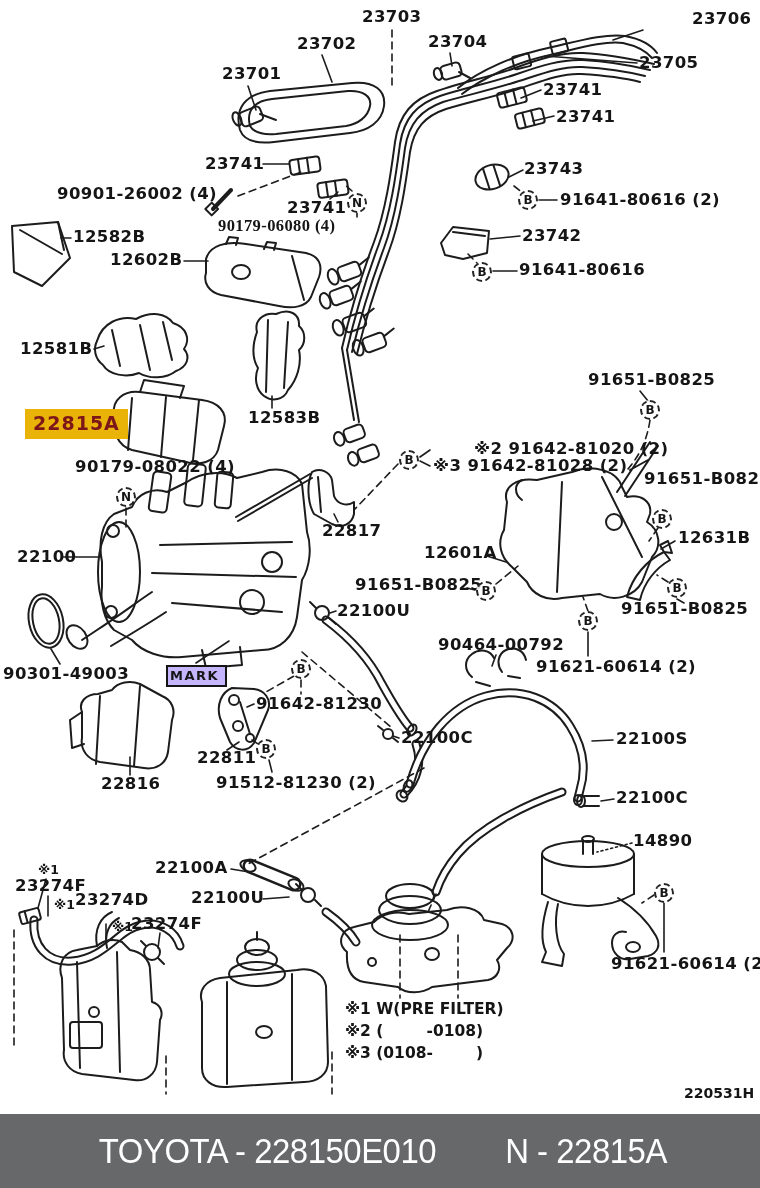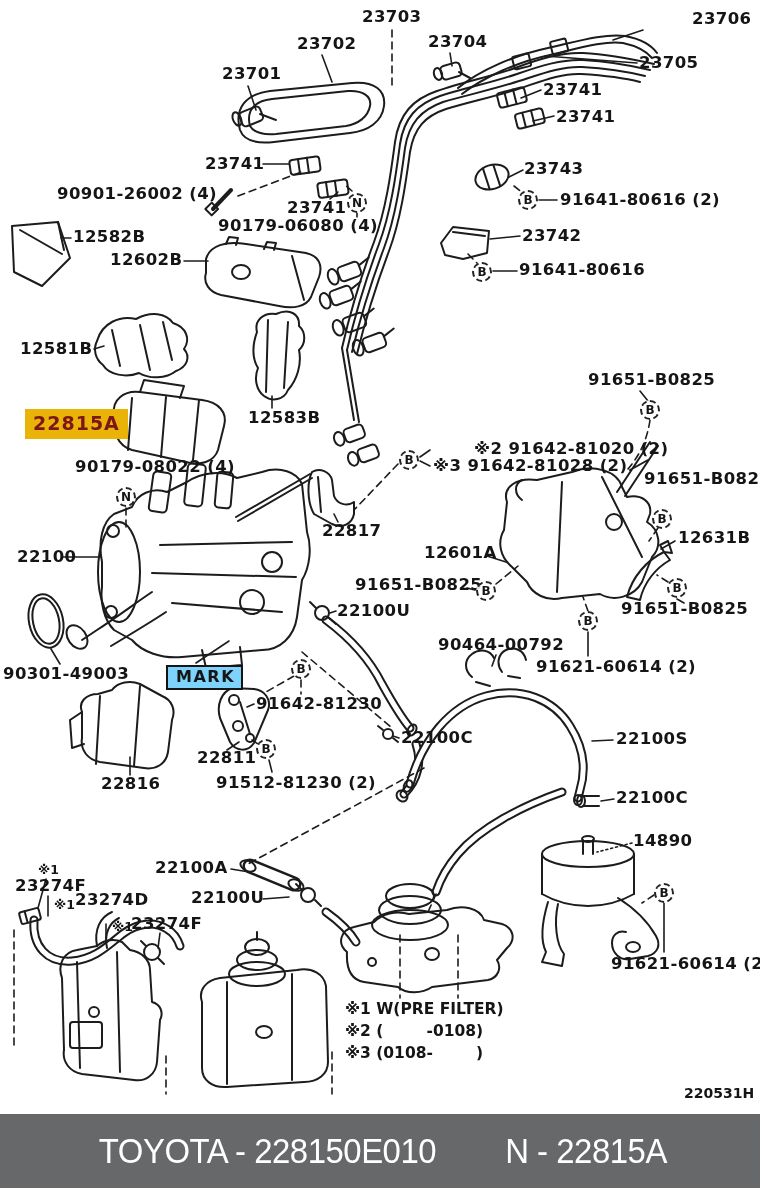--- a/index.html
+++ b/index.html
@@ -4,21 +4,21 @@
 <style>
   html,body{margin:0;padding:0;background:#fff;}
   #page{position:relative;width:760px;height:1188px;background:#fff;overflow:hidden;
         font-family:"DejaVu Sans",sans-serif;}
   #art{position:absolute;left:0;top:0;}
   #labels{position:absolute;left:0;top:0;width:760px;height:1112px;}
   .lbl{position:absolute;font:700 16.5px "DejaVu Sans",sans-serif;letter-spacing:.4px;
        color:#151515;white-space:pre;line-height:1;cursor:pointer;}
   .lbl.sm{font-size:12.5px;letter-spacing:0;}
   .lbl.hl{background:#F18A8A;color:#7D1619;padding:5px 8px 6px 8px;font-size:19px;letter-spacing:1px;}
-  .lbl.boxed{border:2px solid #151515;padding:2px 6px 3px 8px;font-size:16px;letter-spacing:1.5px;background:#7dd3fc;}
+  .lbl.boxed{border:2px solid #151515;padding:2px 6px 3px 2px;font-size:13px;letter-spacing:1.5px;background:#c4b5fd;}
   .callout{position:absolute;width:20px;height:20px;border:2px dashed #242424;border-radius:50%;
        font:700 12px "DejaVu Sans",sans-serif;color:#151515;display:flex;align-items:center;
        justify-content:center;background:rgba(255,255,255,.85);box-sizing:border-box;}
   .note{position:absolute;font:700 15.5px "DejaVu Sans",sans-serif;color:#151515;white-space:pre;line-height:1;}
   #drawcode{position:absolute;font:700 14px "DejaVu Sans",sans-serif;color:#151515;}
   #footer{position:absolute;left:0;top:1114px;width:760px;height:74px;display:flex;
        align-items:center;justify-content:center;gap:54px;}
   #footer .ft{font:400 35px "Liberation Sans",sans-serif;letter-spacing:-.5px;transform:scaleX(.94);}
 </style>
 </head>
@@ -331,21 +331,21 @@
       <div class="lbl" style="left: 646px; top: 11px; margin-left: 46px;">23706</div>
       <div class="lbl" style="left: 639px; top: 55px;">23705</div>
       <div class="lbl" style="left: 222px; top: 66px;">23701</div>
       <div class="lbl" style="left: 543px; top: 82px;">23741</div>
       <div class="lbl" style="left: 556px; top: 109px;">23741</div>
       <div class="lbl" style="left: 205px; top: 156px;">23741</div>
       <div class="lbl" style="left: 57px; top: 186px;">90901-26002 (4)</div>
       <div class="lbl" style="left: 524px; top: 161px;">23743</div>
       <div class="lbl" style="left: 560px; top: 192px;">91641-80616 (2)</div>
       <div class="lbl" style="left: 287px; top: 200px;">23741</div>
-      <div class="lbl" style="left: 218px; top: 218px;">90179-06080 (4)</div>
+      <div class="lbl" style="left: 218px; top: 218px; font-family: Liberation Serif, serif;">90179-06080 (4)</div>
       <div class="lbl" style="left: 73px; top: 229px;">12582B</div>
       <div class="lbl" style="left: 522px; top: 228px;">23742</div>
       <div class="lbl" style="left: 110px; top: 252px;">12602B</div>
       <div class="lbl" style="left: 519px; top: 262px;">91641-80616</div>
       <div class="lbl" style="left: 20px; top: 341px;">12581B</div>
       <div class="lbl hl" style="left: 25px; top: 409px; background: #eab308; color: rgb(125, 22, 25);">22815A</div>
       <div class="lbl" style="left: 248px; top: 410px;">12583B</div>
       <div class="lbl" style="left: 588px; top: 372px;">91651-B0825</div>
       <div class="lbl" style="left: 433px; top: 441px; margin-left: 41px;">※2 91642-81020 (2)</div>
       <div class="lbl" style="left: 433px; top: 458px;">※3 91642-81028 (2)</div>

